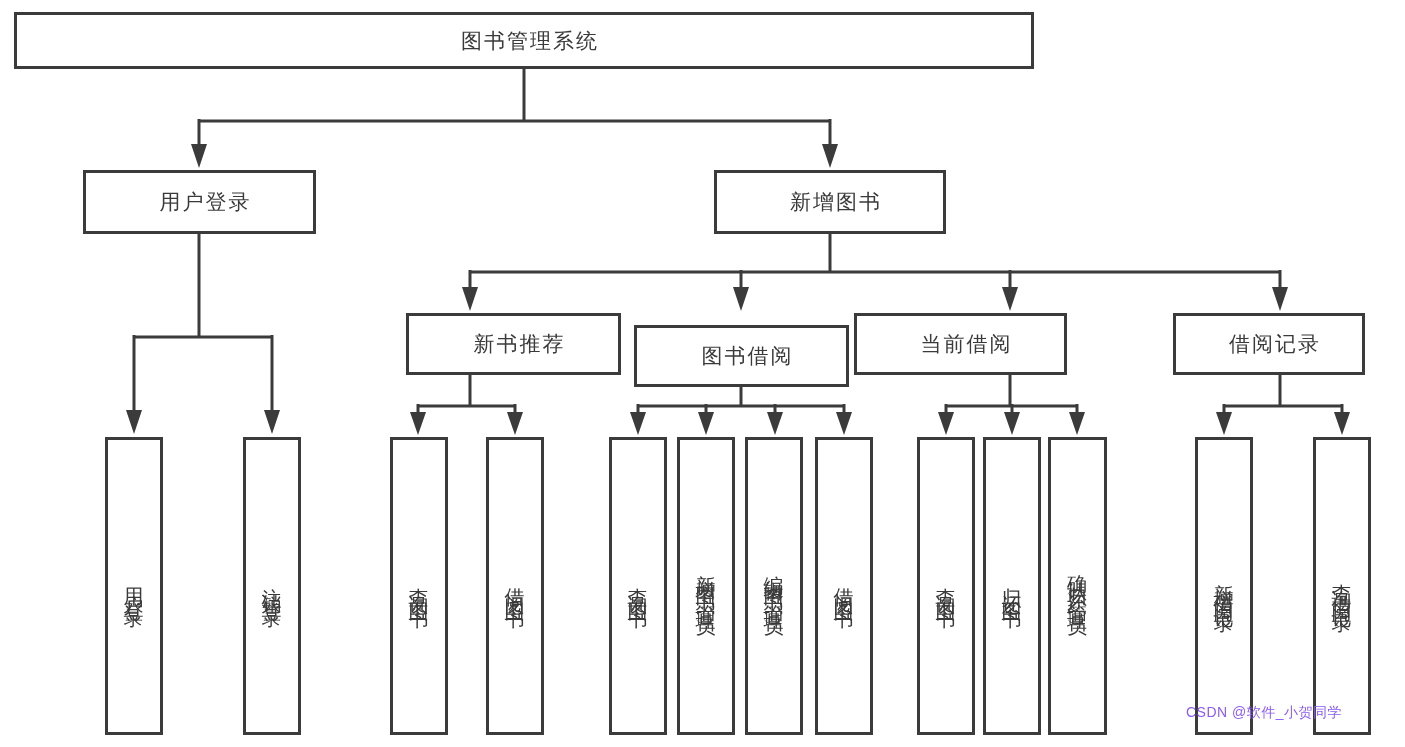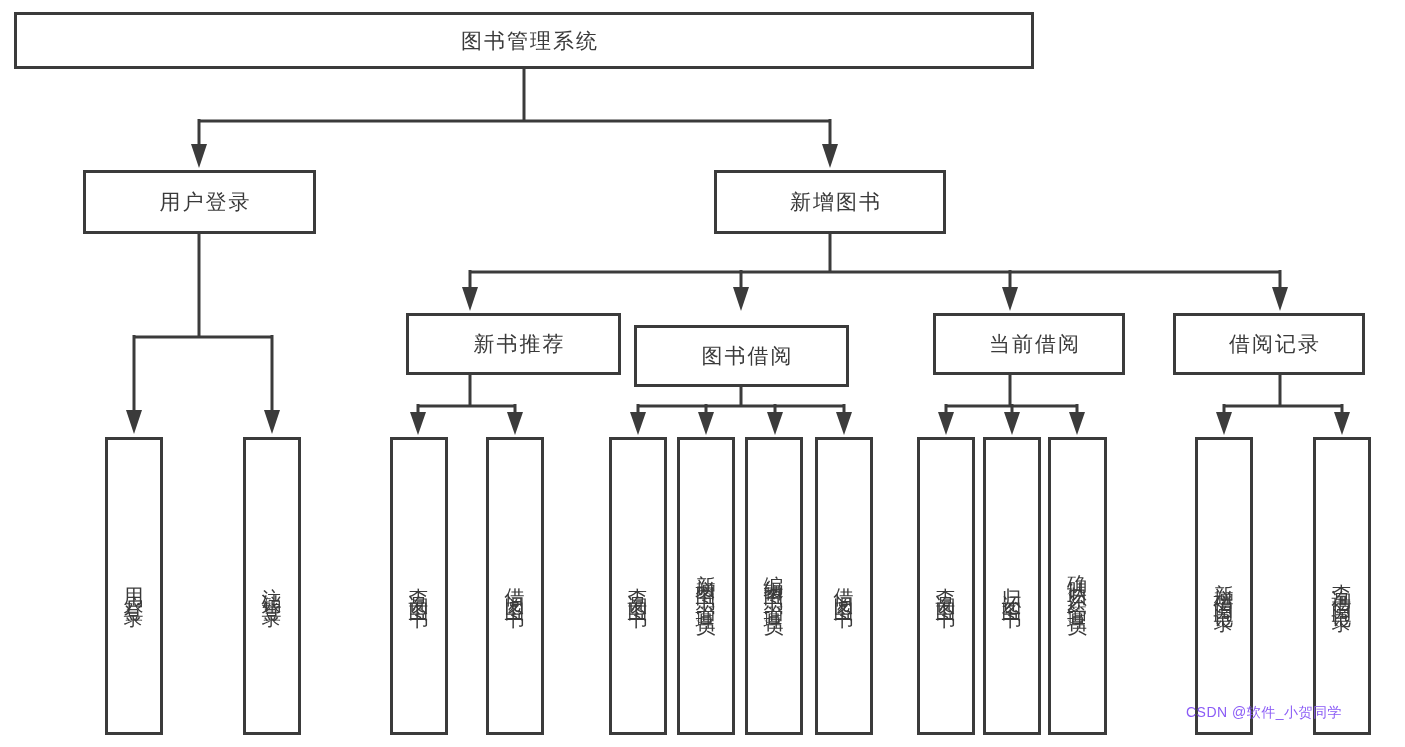--- a/index.html
+++ b/index.html
@@ -137,21 +137,21 @@
     <polygon points="1334,412 1350,412 1342,435"></polygon>
   </svg>
 
   <div class="node hbox root" style="left:14px; top:12px; width:1020px; height:57px;">图书管理系统</div>
 
   <div class="node hbox" style="left:83px; top:170px; width:233px; height:64px;">用户登录</div>
   <div class="node hbox" style="left:714px; top:170px; width:232px; height:64px;">新增图书</div>
 
   <div class="node hbox" style="left:363px; top:313px; width:215px; height:62px;margin-left:43px;">新书推荐</div>
   <div class="node hbox" style="left:634px; top:313px; width:215px; height:62px;margin-top:12px;">图书借阅</div>
-  <div class="node hbox" style="left:933px; top:313px; width:192px; height:62px;">当前借阅</div>
+  <div class="node hbox" style="left:854px; top:313px; width:213px; height:62px;">当前借阅</div>
   <div class="node hbox" style="left:1173px; top:313px; width:192px; height:62px;">借阅记录</div>
 
   <div class="node vbox" style="left:105px; top:437px; width:58px; height:298px;">用户登录</div>
   <div class="node vbox" style="left:243px; top:437px; width:58px; height:298px;">注销登录</div>
 
   <div class="node vbox" style="left:390px; top:437px; width:58px; height:298px;">查询图书</div>
   <div class="node vbox" style="left:486px; top:437px; width:58px; height:298px;">借阅图书</div>
 
   <div class="node vbox" style="left:609px; top:437px; width:58px; height:298px;">查询图书</div>
   <div class="node vbox long" style="left:677px; top:437px; width:58px; height:298px;">新增图书（管理员）</div>

